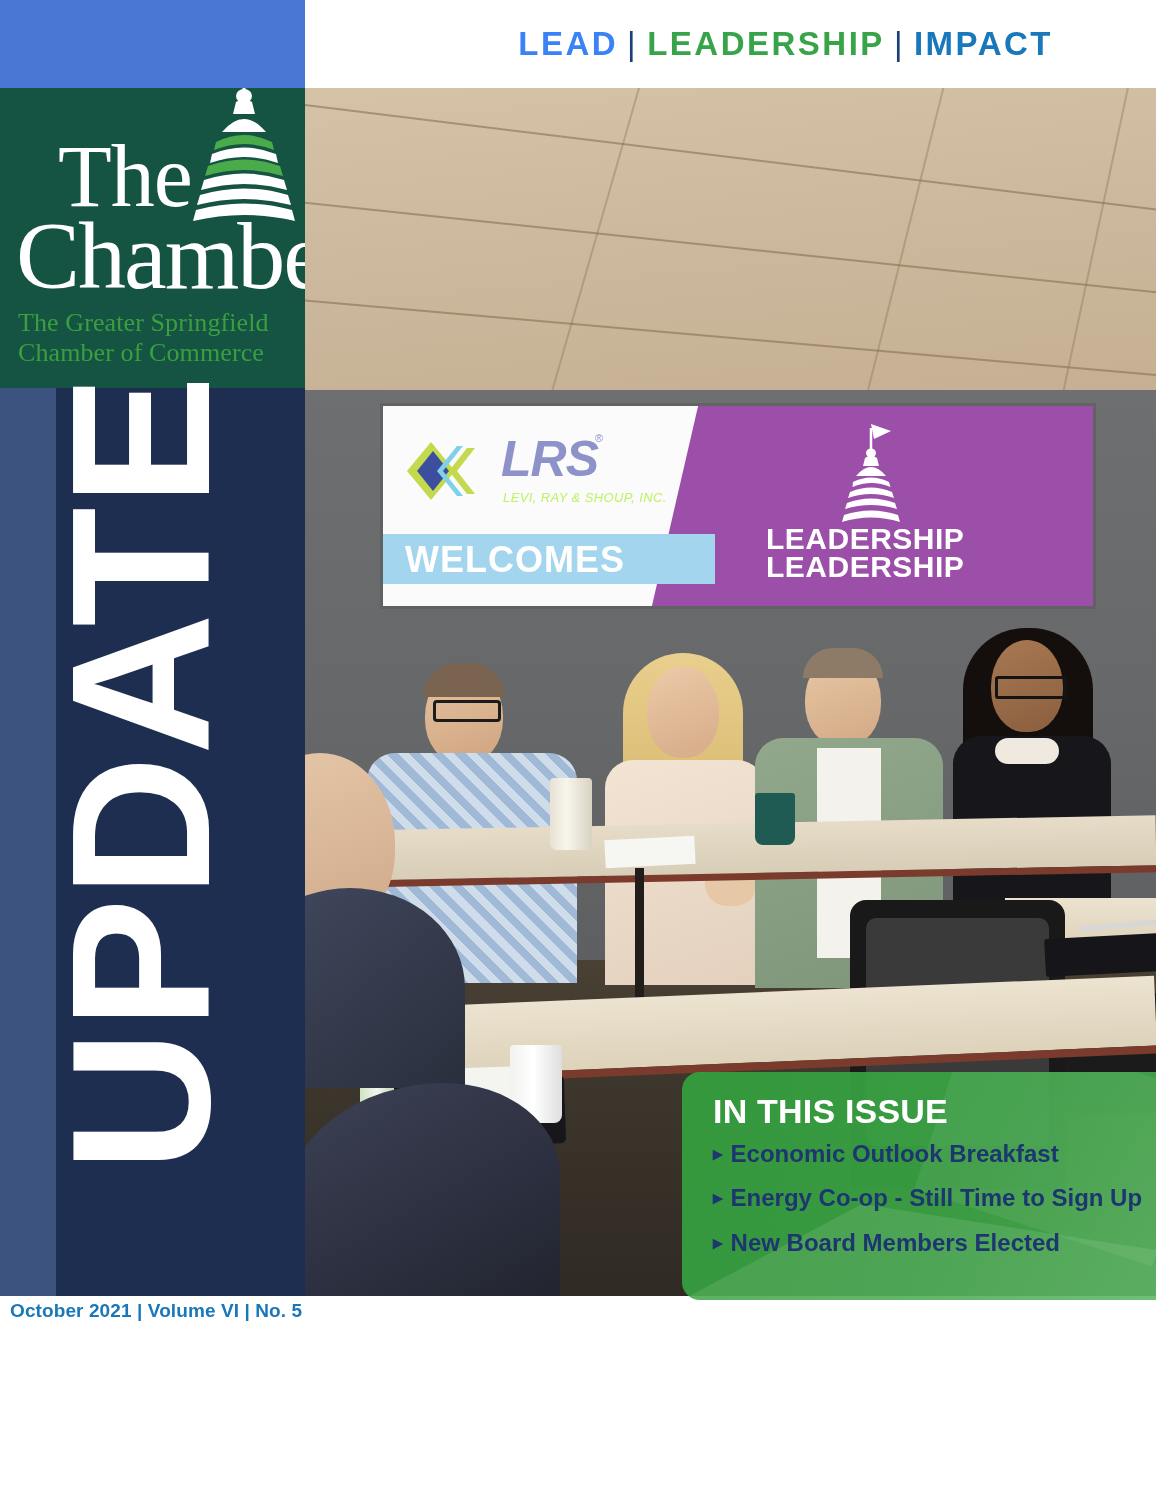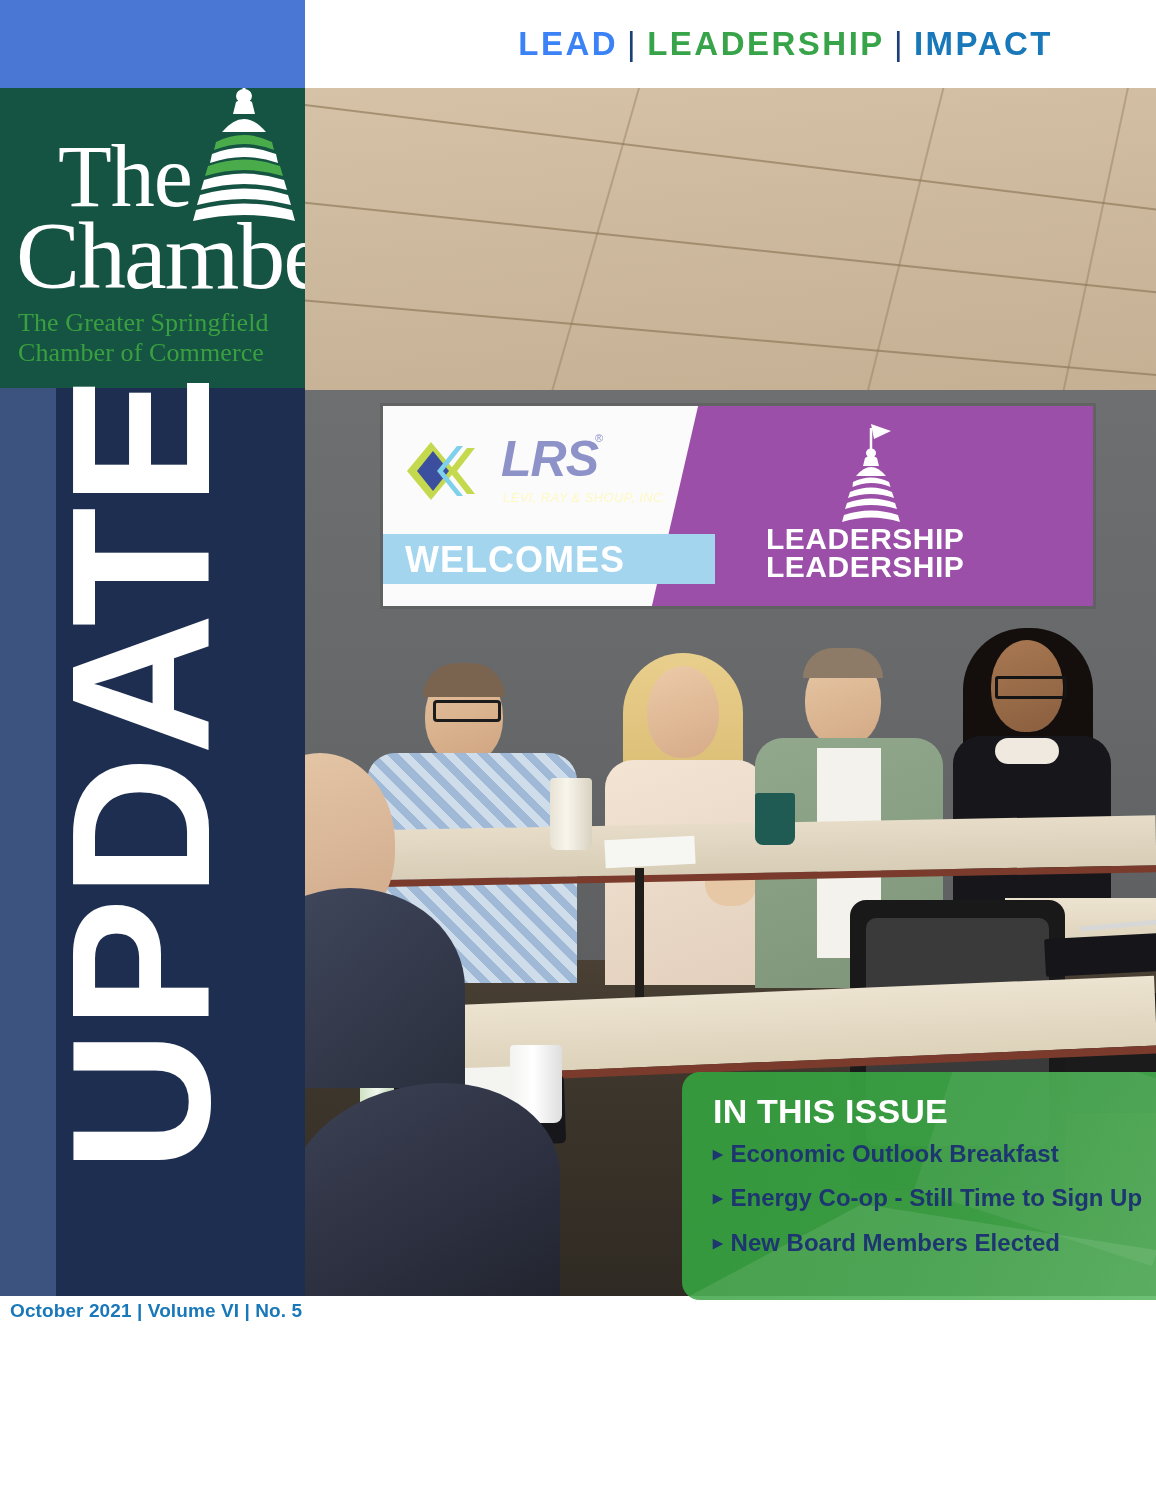--- a/index.html
+++ b/index.html
@@ -61,21 +61,21 @@
   
   .lrs-banner{position:absolute;left:78px;top:318px;width:710px;height:200px;
       box-shadow:0 0 0 3px rgba(90,90,90,.55);overflow:hidden;background:#9b4fa8;}
   .lrs-white{position:absolute;left:0;top:0;width:340px;height:200px;background:#fbfbfb;}
   .lrs-white:after{content:"";position:absolute;right:-48px;top:0;width:96px;height:200px;
       background:#9b4fa8;transform:skewX(-13deg);}
   .lrs-logo{position:absolute;left:18px;top:26px;width:90px;height:78px;}
   .lrs-text{position:absolute;left:118px;top:28px;color:#8d92c9;font-size:50px;
       font-weight:bold;font-style:italic;letter-spacing:-1px;line-height:1;}
   .lrs-reg{position:absolute;left:212px;top:26px;color:#8d92c9;font-size:11px;}
-  .lrs-tag{position:absolute;left:120px;top:84px;color:#fef9c3;font-size:13px;
+  .lrs-tag{position:absolute;left:120px;top:84px;color:#bef264;font-size:13px;
       font-style:italic;letter-spacing:.4px;white-space:nowrap;}
   .lrs-welcome-bar{position:absolute;left:0;top:128px;width:332px;height:50px;background:#a3d5ee;}
   .lrs-welcome{position:absolute;left:22px;top:133px;color:#ffffff;font-size:36px;
       font-weight:bold;letter-spacing:1px;line-height:42px;}
   .ls-dome{position:absolute;left:452px;top:16px;width:72px;height:110px;}
   .ls-word1{position:absolute;left:383px;top:118px;color:#ffffff;font-size:30px;
       font-weight:bold;letter-spacing:.5px;line-height:1;}
   .ls-word2{position:absolute;left:383px;top:146px;color:#ffffff;font-size:30px;
       font-weight:bold;letter-spacing:.5px;line-height:1;}
 

